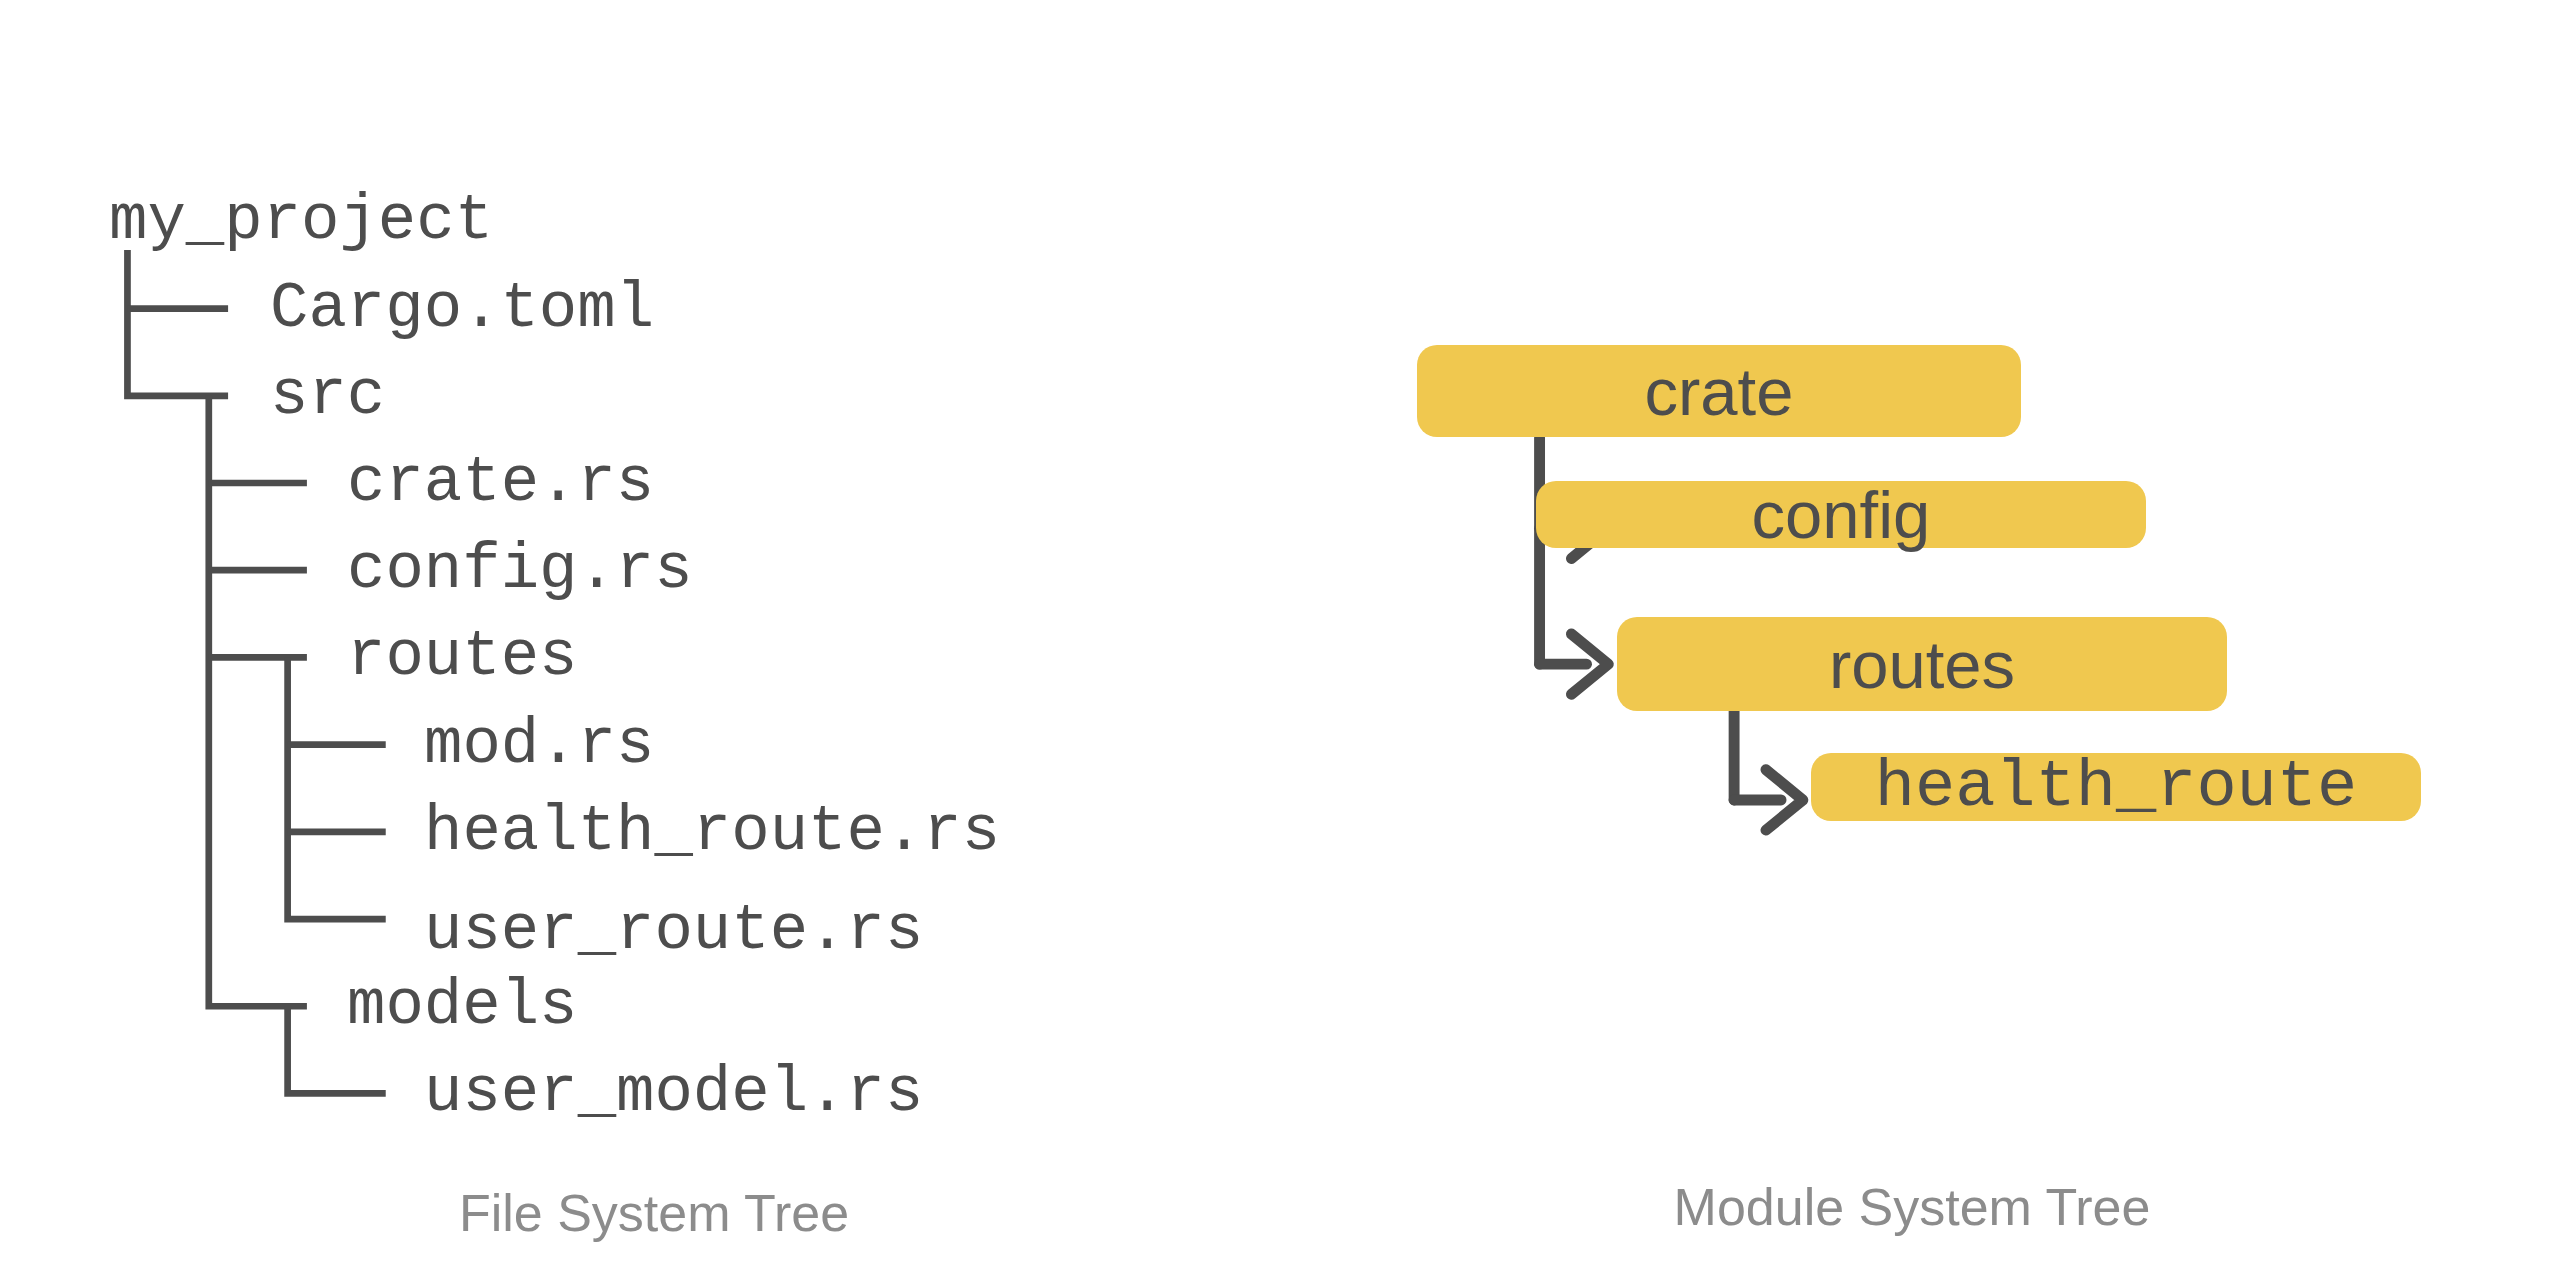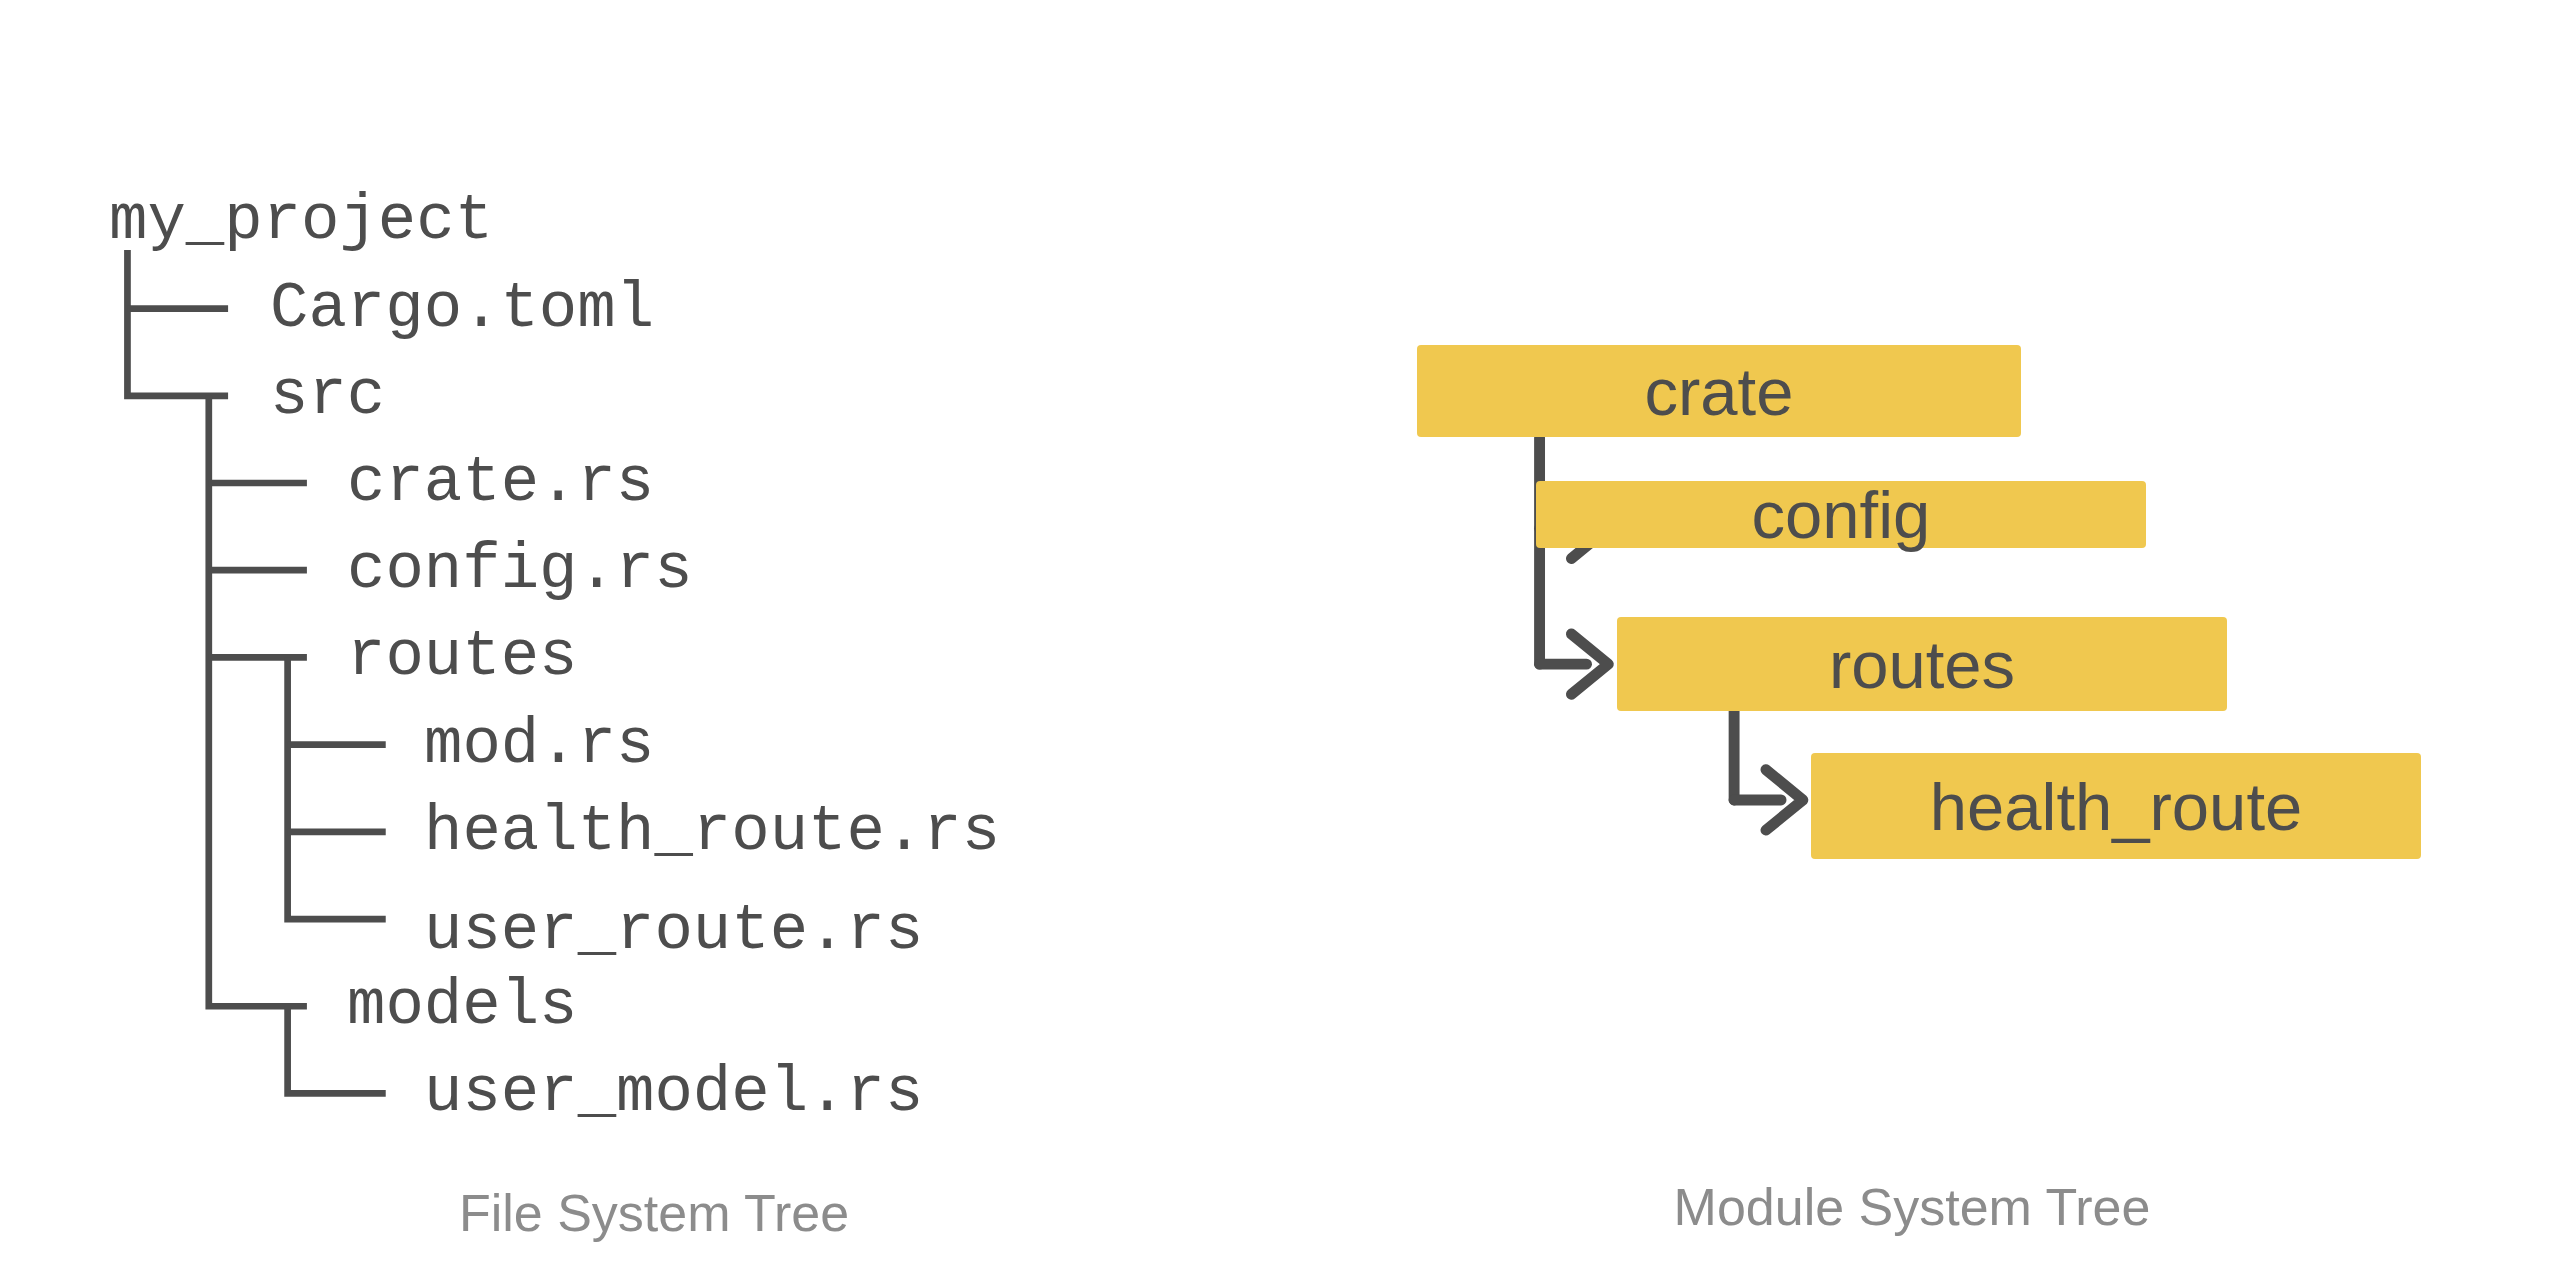--- a/index.html
+++ b/index.html
@@ -35,21 +35,21 @@
     transform: translateY(-50%);
     font-family: "Liberation Mono", monospace;
     font-size: 64px;
     color: var(--text, #4d4d4d);
     white-space: pre;
     line-height: 1;
   }
   .mbox {
     position: absolute;
     background: var(--accent, #f0c84f);
-    border-radius: 4px;
+    border-radius: 20px;
     display: flex;
     align-items: center;
     justify-content: center;
     font-family: "Liberation Sans", sans-serif;
     font-size: 67px;
     color: var(--text, #4d4d4d);
     white-space: nowrap;
   }
   .caption {
     position: absolute;
@@ -108,18 +108,18 @@
 
     <path class="cline" d="M2068 848 L2068 954"></path>
 
     <path class="cline" d="M2068 954 L2124 954"></path>
     <path class="cline" d="M2106 918 L2150 954 L2106 990"></path>
   </svg>
 
   <div class="mbox" style="left:1417px; top:345px; width:604px; height:92px;">crate</div>
   <div class="mbox" style="left:1536px; top:481px; width:610px; height:67px;">config</div>
   <div class="mbox" style="left:1617px; top:617px; width:610px; height:94px;">routes</div>
-  <div class="mbox" style="left:1811px; top:753px; width:610px; height:106px;">health_route</div>
+  <div class="mbox" style="left:1811px; top:753px; width:610px; height:68px;font-family:Liberation Mono, monospace;">health_route</div>
 
   <div class="caption" style="left:1912px; top:1207px;">Module System Tree</div>
 
 </div>
 
 
 </body></html>

